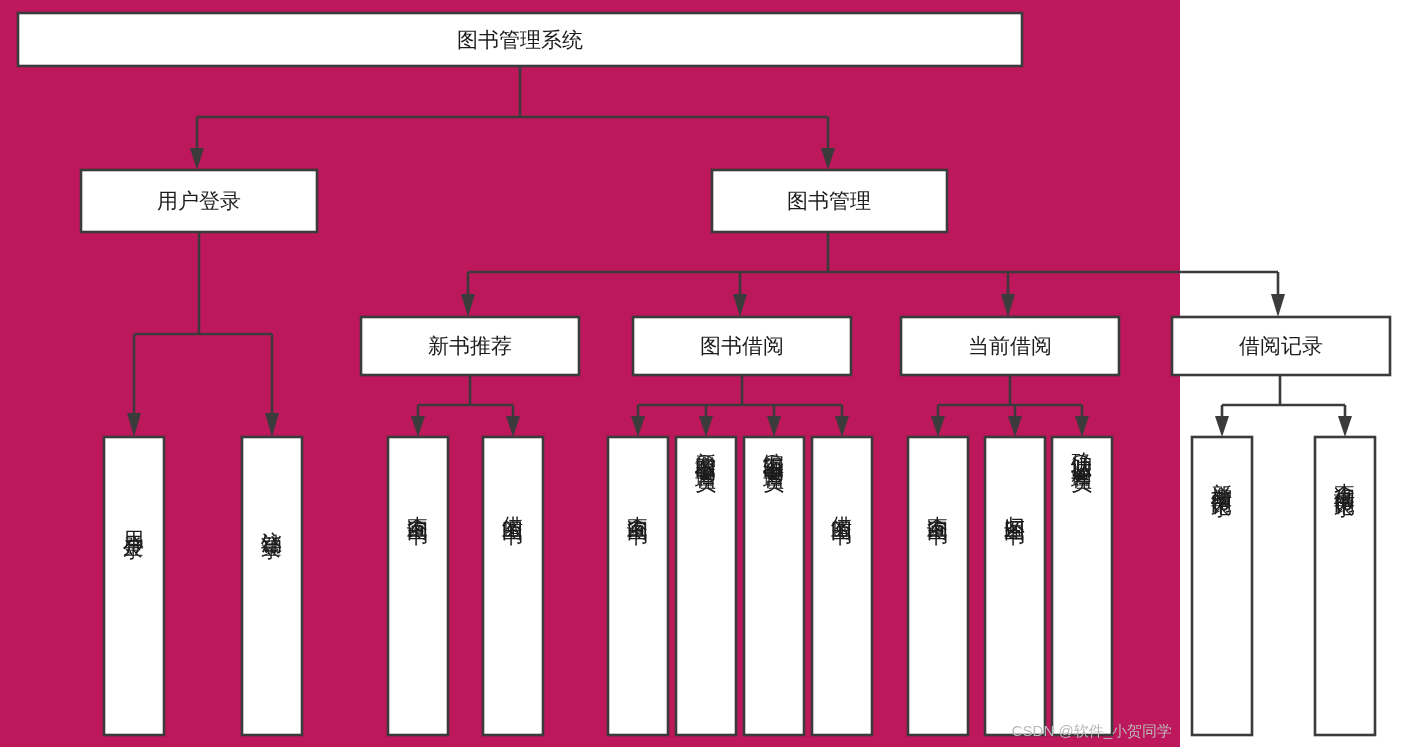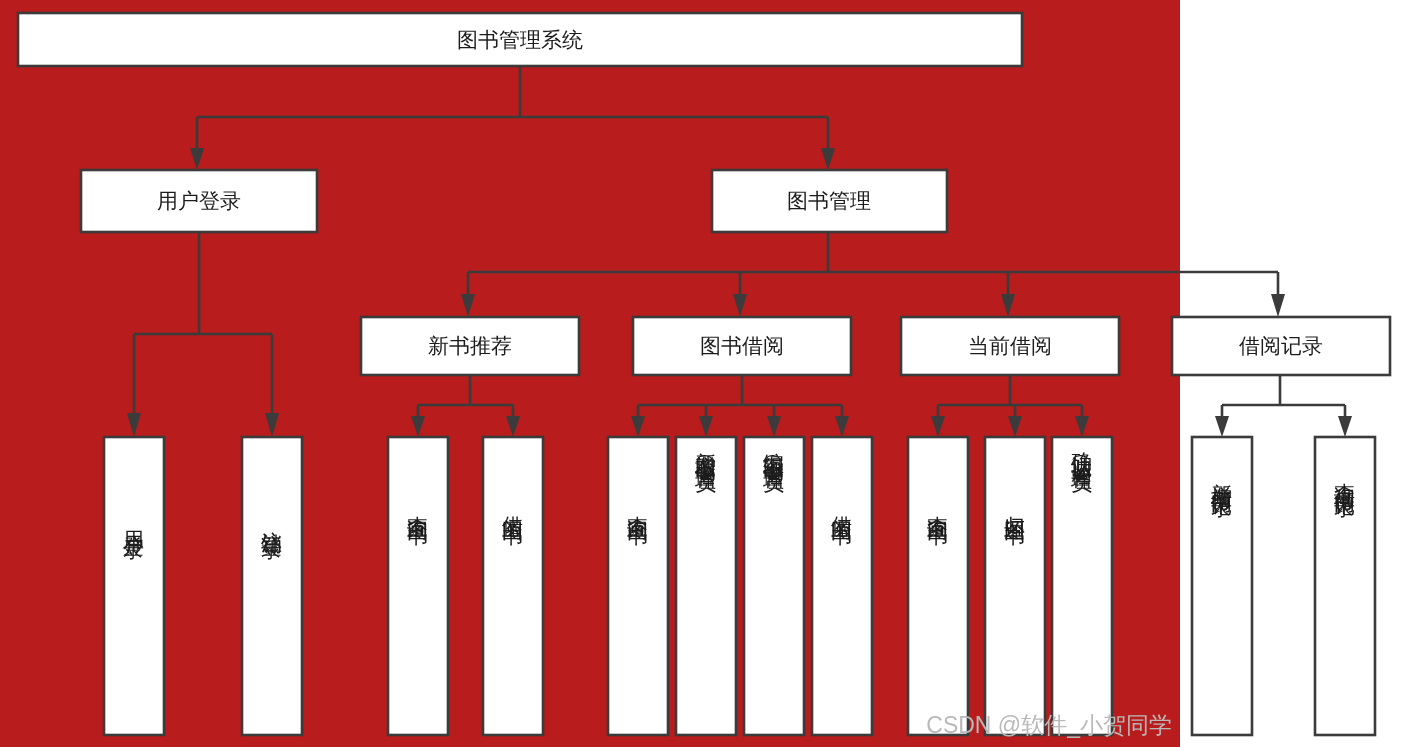--- a/index.html
+++ b/index.html
@@ -10,21 +10,21 @@
   body {
     width: 1405px;
     height: 747px;
     font-family: "Liberation Sans", sans-serif;
     overflow: hidden;
   }
   #diagram-root {
     position: relative;
     width: 1180px;
     height: 747px;
-    background: #b91c1c;
+    background: #be185d;
   }
   svg#tree-svg {
     position: absolute;
     left: 0;
     top: 0;
     width: 1405px;
     height: 747px;
   }
   .node-box {
     fill: #ffffff;
@@ -54,21 +54,21 @@
     fill: #1c1c1c;
     writing-mode: vertical-rl;
     text-orientation: upright;
     letter-spacing: 3px;
   }
   .watermark {
     position: absolute;
     right: 8px;
     bottom: 6px;
     font-family: "Liberation Sans", sans-serif;
-    font-size: 23px;
+    font-size: 15px;
     color: #b9b9b9;
     white-space: nowrap;
     user-select: none;
   }
 </style>
 </head>
 <body>
 
 <div id="diagram-root">
 

